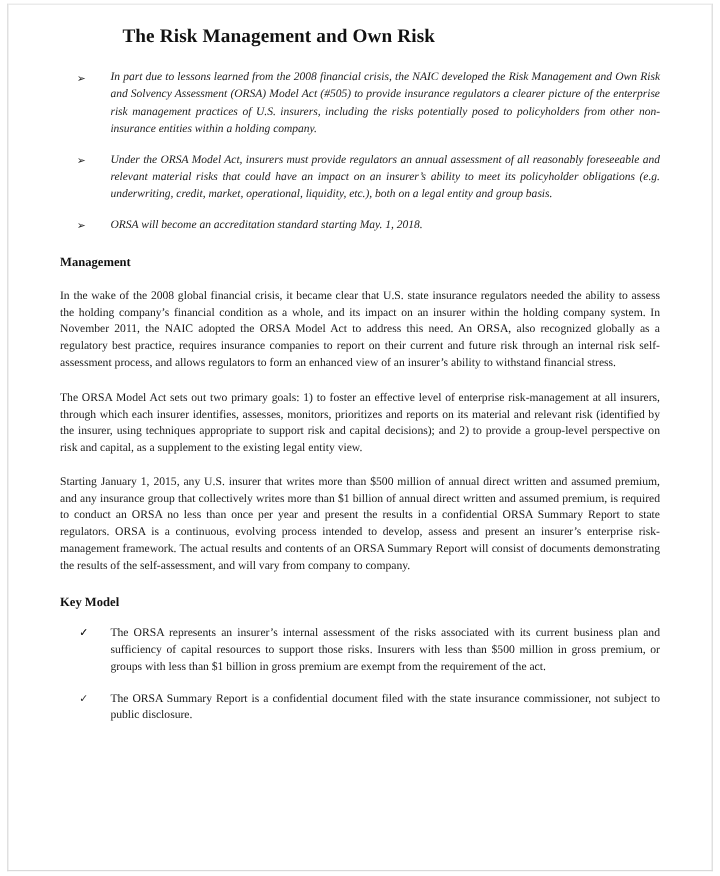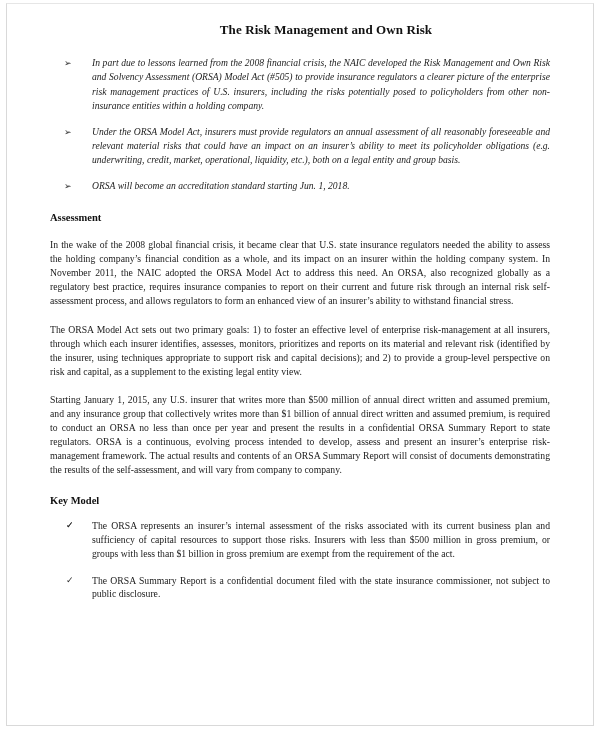--- a/index.html
+++ b/index.html
@@ -31,23 +31,23 @@
   .content {
     position: absolute;
     left: 50px;
     top: 22px;
     width: 500px;
   }
 
   .doc-title {
     font-family: "Liberation Serif", "DejaVu Serif", serif;
     font-weight: bold;
-    font-size: 13px;
+    font-size: 16px;
     letter-spacing: 0.1px;
-    text-align: center;
+    text-align: left;
     margin: 0 0 18px 52px;
     color: #111111;
   }
 
   .section-heading {
     font-family: "Liberation Serif", "DejaVu Serif", serif;
     font-weight: bold;
     font-size: 10.5px;
     color: #111111;
     margin: 0 0 9px 0;
@@ -131,27 +131,27 @@
       <li class="arrow-item">
         <span class="arrow-bullet">➢</span>
         <span>In part due to lessons learned from the 2008 financial crisis, the NAIC developed the Risk Management and Own Risk and Solvency Assessment (ORSA) Model Act (#505) to provide insurance regulators a clearer picture of the enterprise risk management practices of U.S. insurers, including the risks potentially posed to policyholders from other non-insurance entities within a holding company.</span>
       </li>
       <li class="arrow-item">
         <span class="arrow-bullet">➢</span>
         <span>Under the ORSA Model Act, insurers must provide regulators an annual assessment of all reasonably foreseeable and relevant material risks that could have an impact on an insurer’s ability to meet its policyholder obligations (e.g. underwriting, credit, market, operational, liquidity, etc.), both on a legal entity and group basis.</span>
       </li>
       <li class="arrow-item">
         <span class="arrow-bullet">➢</span>
-        <span>ORSA will become an accreditation standard starting Jun. 1, 2018.</span>
+        <span>ORSA will become an accreditation standard starting May. 1, 2018.</span>
       </li>
     </ul>
 
     <div class="block-gap"></div>
 
-    <h2 class="section-heading">Assessment</h2>
+    <h2 class="section-heading">Management</h2>
 
     <p class="body-para">In the wake of the 2008 global financial crisis, it became clear that U.S. state insurance regulators needed the ability to assess the holding company’s financial condition as a whole, and its impact on an insurer within the holding company system. In November 2011, the NAIC adopted the ORSA Model Act to address this need.  An ORSA, also recognized globally as a regulatory best practice, requires insurance companies to report on their current and future risk through an internal risk self-assessment process, and allows regulators to form an enhanced view of an insurer’s ability to withstand financial stress.</p>
     <p class="body-para">The ORSA Model Act sets out two primary goals: 1) to foster an effective level of enterprise risk-management at all insurers, through which each insurer identifies, assesses, monitors, prioritizes and reports on its material and relevant risk (identified by the insurer, using techniques appropriate to support risk and capital decisions); and 2) to provide a group-level perspective on risk and capital, as a supplement to the existing legal entity view.</p>
     <p class="body-para">Starting January 1, 2015, any U.S. insurer that writes more than $500 million of annual direct written and assumed premium, and any insurance group that collectively writes more than $1 billion of annual direct written and assumed premium, is required to conduct an ORSA no less than once per year and present the results in a confidential ORSA Summary Report to state regulators. ORSA is a continuous, evolving process intended to develop, assess and present an insurer’s enterprise risk-management framework. The actual results and contents of an ORSA Summary Report will consist of documents demonstrating the results of the self-assessment, and will vary from company to company.</p>
 
     <div class="block-gap"></div>
 
     <h2 class="section-heading">Key Model</h2>
 
     <ul class="check-list">

